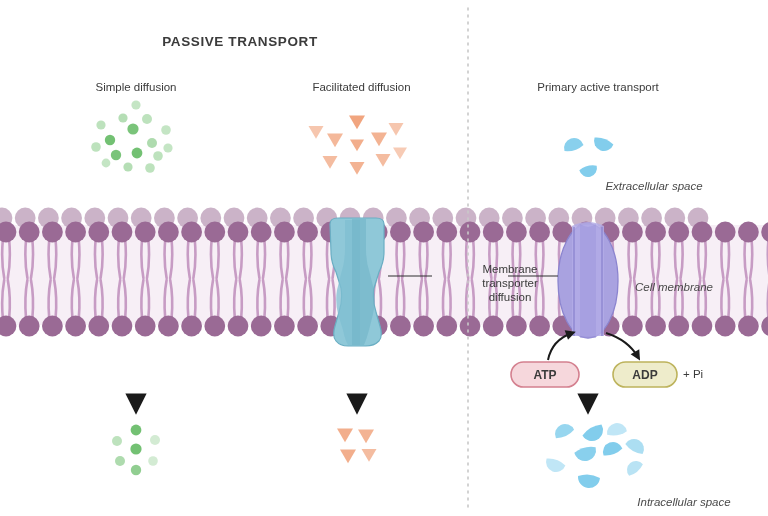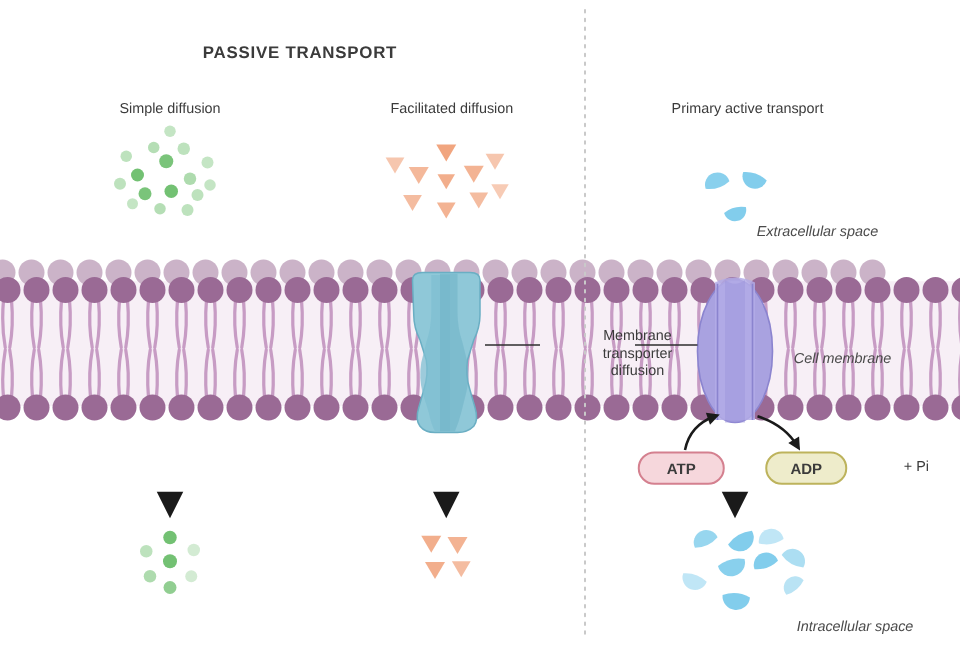--- a/index.html
+++ b/index.html
@@ -9,21 +9,21 @@
   svg#scene{position:absolute;left:0;top:0;width:768px;height:516px;display:block;}
 
   .sect-title{position:absolute;font-size:13.5px;font-weight:700;letter-spacing:.6px;
               color:#3b3b3b;text-align:center;white-space:nowrap;}
   .sub-title{position:absolute;font-size:11.5px;font-weight:400;color:#3b3b3b;
              text-align:center;white-space:nowrap;}
   .ital-lab{position:absolute;font-size:11.5px;font-style:italic;color:#4a4a4a;
             white-space:nowrap;}
   .prot-lab{position:absolute;font-size:11.5px;color:#3b3b3b;text-align:center;
             line-height:14px;white-space:nowrap;margin-left:40px;}
-  .pi-lab{position:absolute;font-size:11.5px;color:#3b3b3b;white-space:nowrap;margin-left:40px;}
+  .pi-lab{position:absolute;font-size:11.5px;color:#3b3b3b;white-space:nowrap;}
   .badge-txt{position:absolute;font-size:12px;font-weight:600;color:#3b3b3b;
              text-align:left;white-space:nowrap;}
 </style>
 </head>
 <body>
 
 <div id="stage">
 
   <svg id="scene" viewBox="0 0 768 516">
     <defs>

